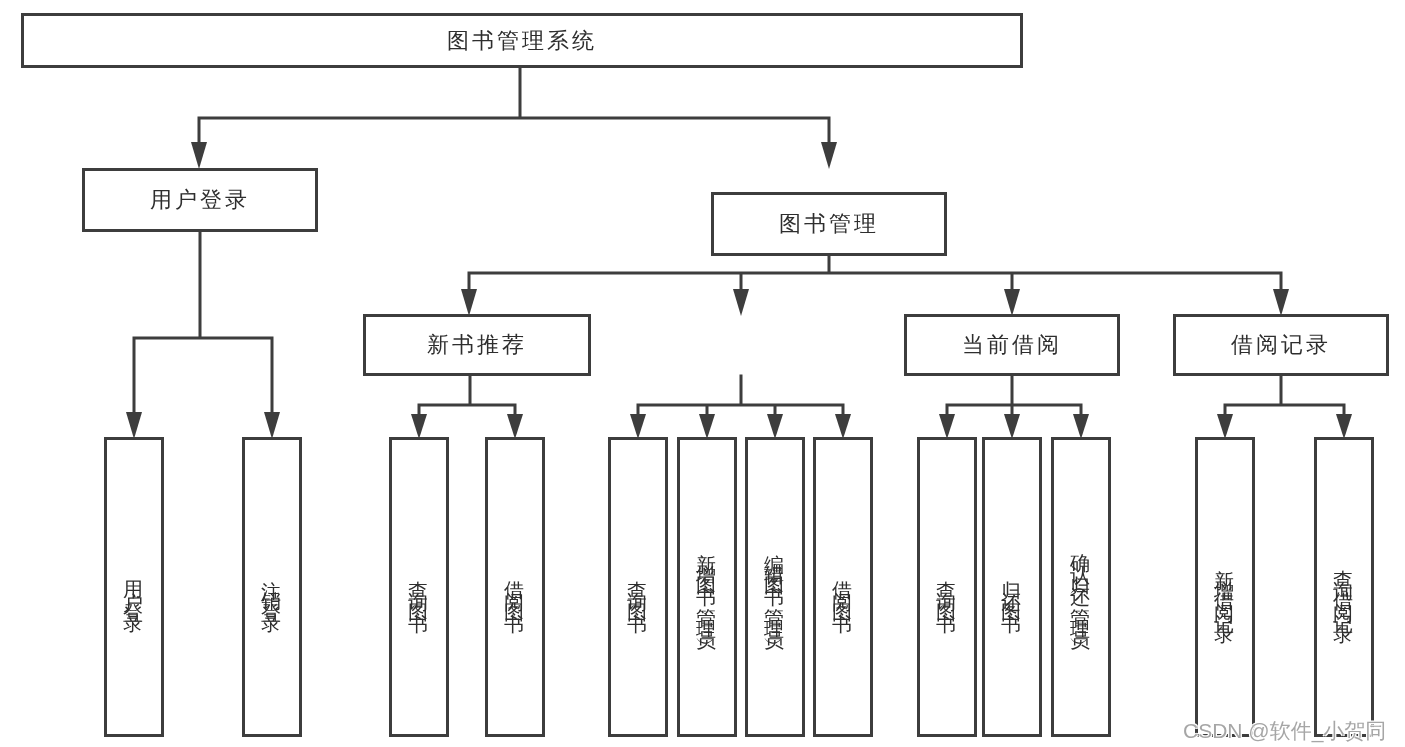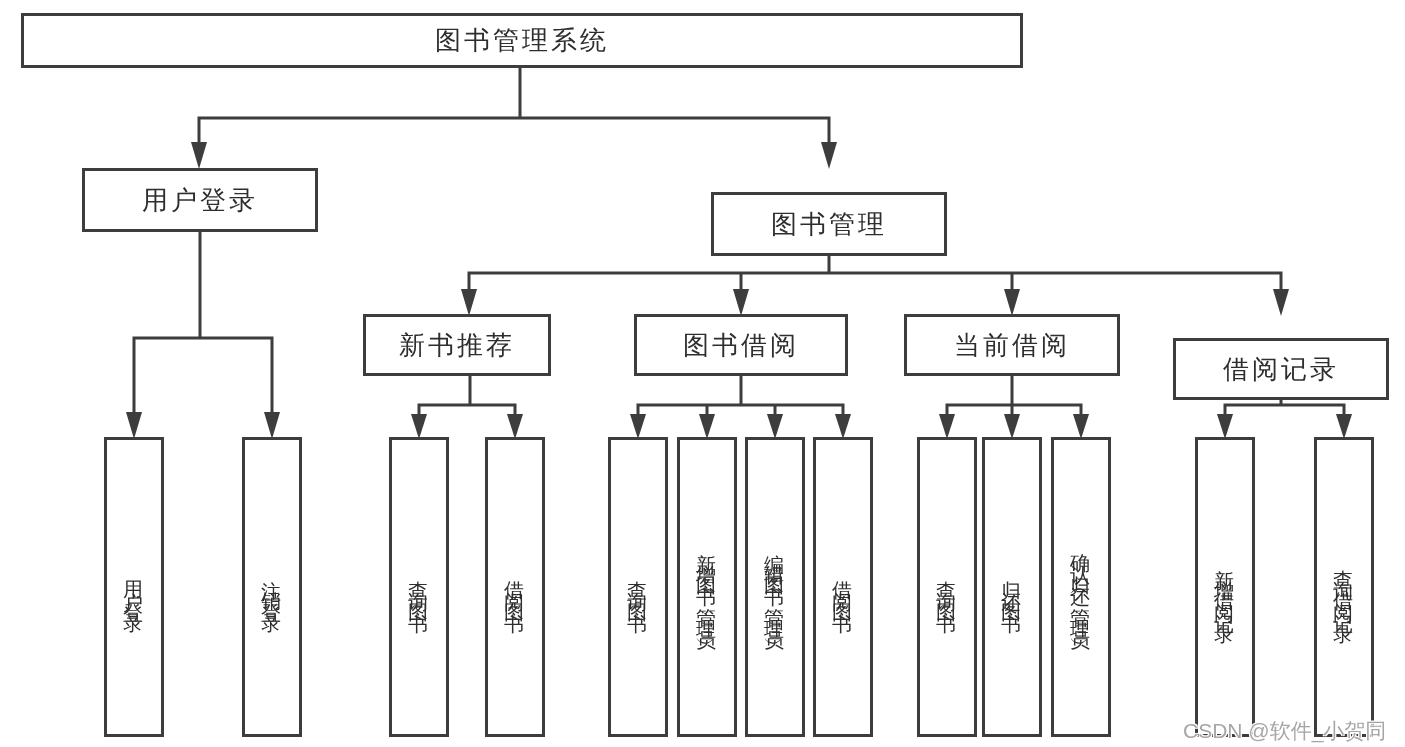--- a/index.html
+++ b/index.html
@@ -23,21 +23,21 @@
   }
   .node {
     position: absolute;
     box-sizing: border-box;
     border: 3px solid #3d3d3d;
     background: #ffffff;
     display: flex;
     align-items: center;
     justify-content: center;
     color: #2e2e2e;
-    font-size: 26px;
+    font-size: 22px;
     letter-spacing: 3px;
     white-space: nowrap;
   }
   .leaf {
     writing-mode: vertical-rl;
     text-orientation: mixed;
     font-size: 20px;
     letter-spacing: 11px;
     white-space: nowrap;
     overflow: hidden;
@@ -96,24 +96,23 @@
       <polygon points="1217,414 1233,414 1225,439"></polygon>
       <polygon points="1336,414 1352,414 1344,439"></polygon>
     </g>
   </svg>
 
   <div class="node" style="left:21px; top:13px; width:1002px; height:55px;">图书管理系统</div>
 
   <div class="node" style="left:82px; top:168px; width:236px; height:64px;">用户登录</div>
   <div class="node" style="left:711px; top:168px; width:236px; height:64px;margin-top:24px;">图书管理</div>
 
-  <div class="node" style="left:363px; top:314px; width:188px; height:62px;">新书推荐</div>
-  <div class="node" style="left:634px; top:314px; width:214px; height:62px;">图书借阅</div>
+  <div class="node" style="left:363px; top:314px; width:228px; height:62px;">新书推荐</div>
   <div class="node" style="left:904px; top:314px; width:216px; height:62px;text-align:right;">当前借阅</div>
-  <div class="node" style="left:1173px; top:314px; width:216px; height:62px;margin-top:24px;">借阅记录</div>
+  <div class="node" style="left:1173px; top:314px; width:216px; height:62px;">借阅记录</div>
 
   <div class="node leaf" style="left:104px; top:437px; width:60px; height:300px;">用户登录</div>
   <div class="node leaf" style="left:242px; top:437px; width:60px; height:300px;">注销登录</div>
 
   <div class="node leaf" style="left:389px; top:437px; width:60px; height:300px;">查询图书</div>
   <div class="node leaf" style="left:485px; top:437px; width:60px; height:300px;">借阅图书</div>
 
   <div class="node leaf" style="left:608px; top:437px; width:60px; height:300px;">查询图书</div>
   <div class="node leaf" style="left:677px; top:437px; width:60px; height:300px;">新增图书（管理员）</div>
   <div class="node leaf" style="left:745px; top:437px; width:60px; height:300px;">编辑图书（管理员）</div>

